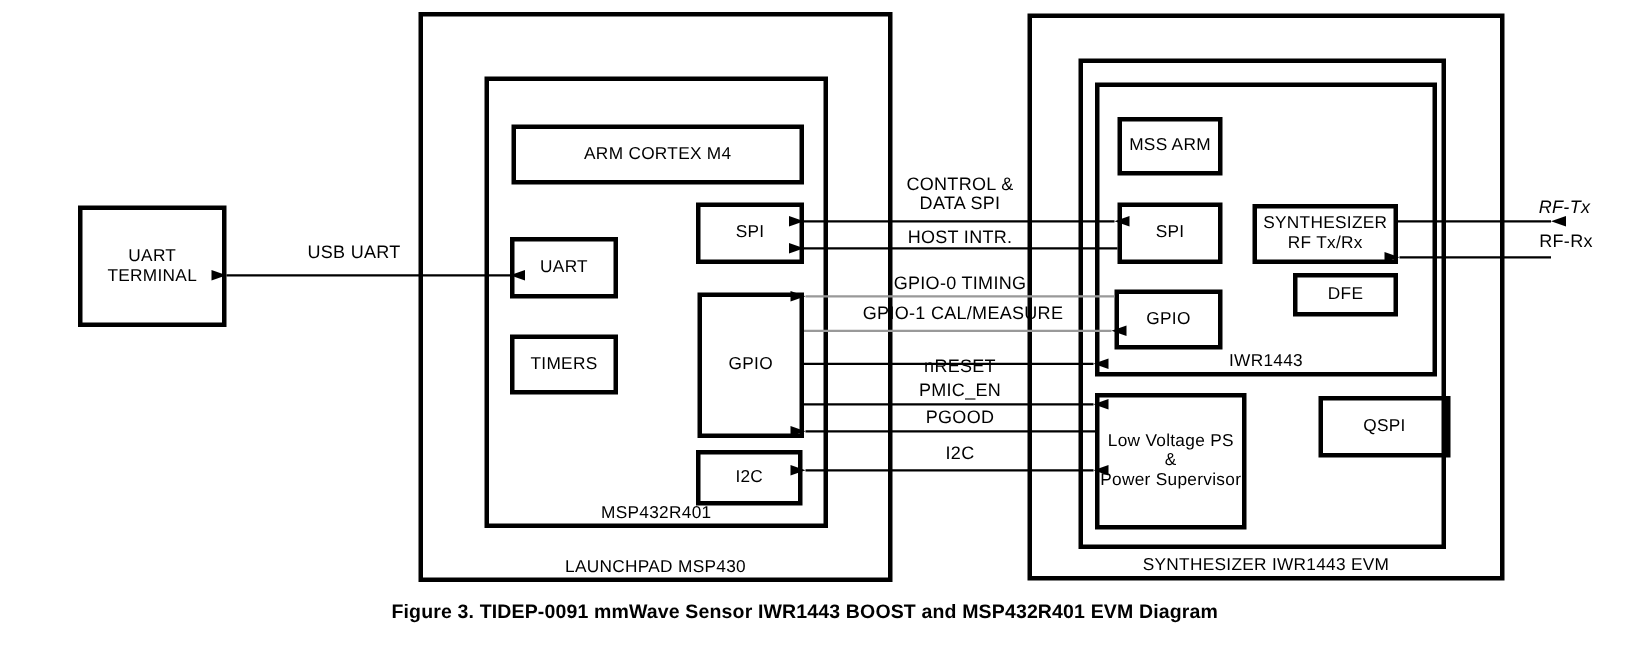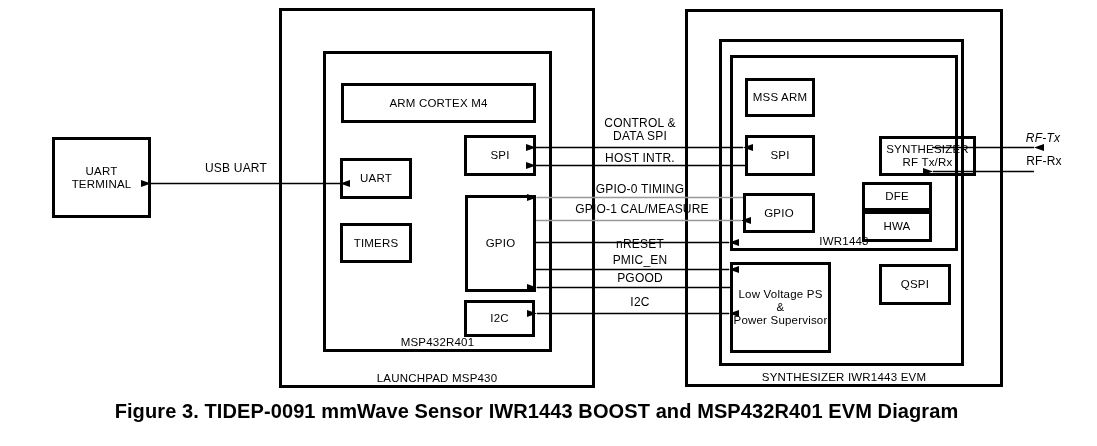--- a/index.html
+++ b/index.html
@@ -38,21 +38,21 @@
     font-size:12px;
     line-height:12.5px;
     text-align:center;
     white-space:pre-line;
     letter-spacing:0.2px;
   }
   .caption{
     position:absolute;
     left:0;top:400px;width:1073px;
     text-align:center;
-    font-size:20px;
+    font-size:13px;
     font-weight:bold;
     letter-spacing:0.1px;
   }
 </style>
 </head>
 <body>
 
 <div id="stage">
     <div class="block middle" style="left: 52px; top: 137px; width: 99px; height: 81px; border-color: rgb(0, 0, 0);">
       <div class="block-label">UART
@@ -88,38 +88,35 @@
     <div class="block middle" style="left: 719px; top: 39px; width: 245px; height: 327px; border-color: rgb(0, 0, 0);"></div>
     <div class="block top" style="left: 730px; top: 55px; width: 228px; height: 196px; border-color: rgb(0, 0, 0);">
       <div class="block-label" style="margin-top: 4px;">IWR1443</div>
     </div>
     <div class="block middle" style="left: 745px; top: 78px; width: 70px; height: 39px; border-color: rgb(0, 0, 0);">
       <div class="block-label">MSS ARM</div>
     </div>
     <div class="block middle" style="left: 745px; top: 135px; width: 70px; height: 41px; border-color: rgb(0, 0, 0);">
       <div class="block-label">SPI</div>
     </div>
-    <div class="block middle" style="left: 835px; top: 136px; width: 97px; height: 40px; border-color: rgb(0, 0, 0); margin-left: 44px;">
+    <div class="block middle" style="left: 835px; top: 136px; width: 97px; height: 40px; border-color: rgb(0, 0, 0);">
       <div class="block-label">SYNTHESIZER
 RF Tx/Rx</div>
     </div>
     <div class="block middle" style="left: 743px; top: 193px; width: 72px; height: 40px; border-color: rgb(0, 0, 0);">
       <div class="block-label">GPIO</div>
     </div>
     <div class="block middle" style="left: 862px; top: 182px; width: 70px; height: 29px; border-color: rgb(0, 0, 0);">
       <div class="block-label">DFE</div>
     </div>
-    <div class="block middle" style="left: 862px; top: 211px; width: 70px; height: 31px; border-color: rgb(0, 0, 0);">
-      <div class="block-label">HWA</div>
-    </div>
     <div class="block middle" style="left: 730px; top: 262px; width: 101px; height: 91px; border-color: rgb(0, 0, 0);">
       <div class="block-label">Low Voltage PS &amp;
 Power Supervisor</div>
     </div>
-    <div class="block middle" style="left: 879px; top: 264px; width: 72px; height: 41px; border-color: rgb(0, 0, 0);">
+    <div class="block middle" style="left: 879px; top: 264px; width: 88px; height: 41px; border-color: rgb(0, 0, 0);">
       <div class="block-label">QSPI</div>
     </div>
     <svg id="wires" xmlns="http://www.w3.org/2000/svg" width="1097" height="446">
       <line x1="151" y1="183.5" x2="340" y2="183.5" stroke="#000000" stroke-width="1.5"></line>
       <polygon points="151,183.5 141,180 141,187" fill="#000000"></polygon>
       <polygon points="340,183.5 350,180 350,187" fill="#000000"></polygon>
       <line x1="536" y1="147.5" x2="743" y2="147.5" stroke="#000000" stroke-width="1.5"></line>
       <polygon points="536,147.5 526,144 526,151" fill="#000000"></polygon>
       <polygon points="743,147.5 753,144 753,151" fill="#000000"></polygon>
       <line x1="536" y1="165.5" x2="745" y2="165.5" stroke="#000000" stroke-width="1.5"></line>

